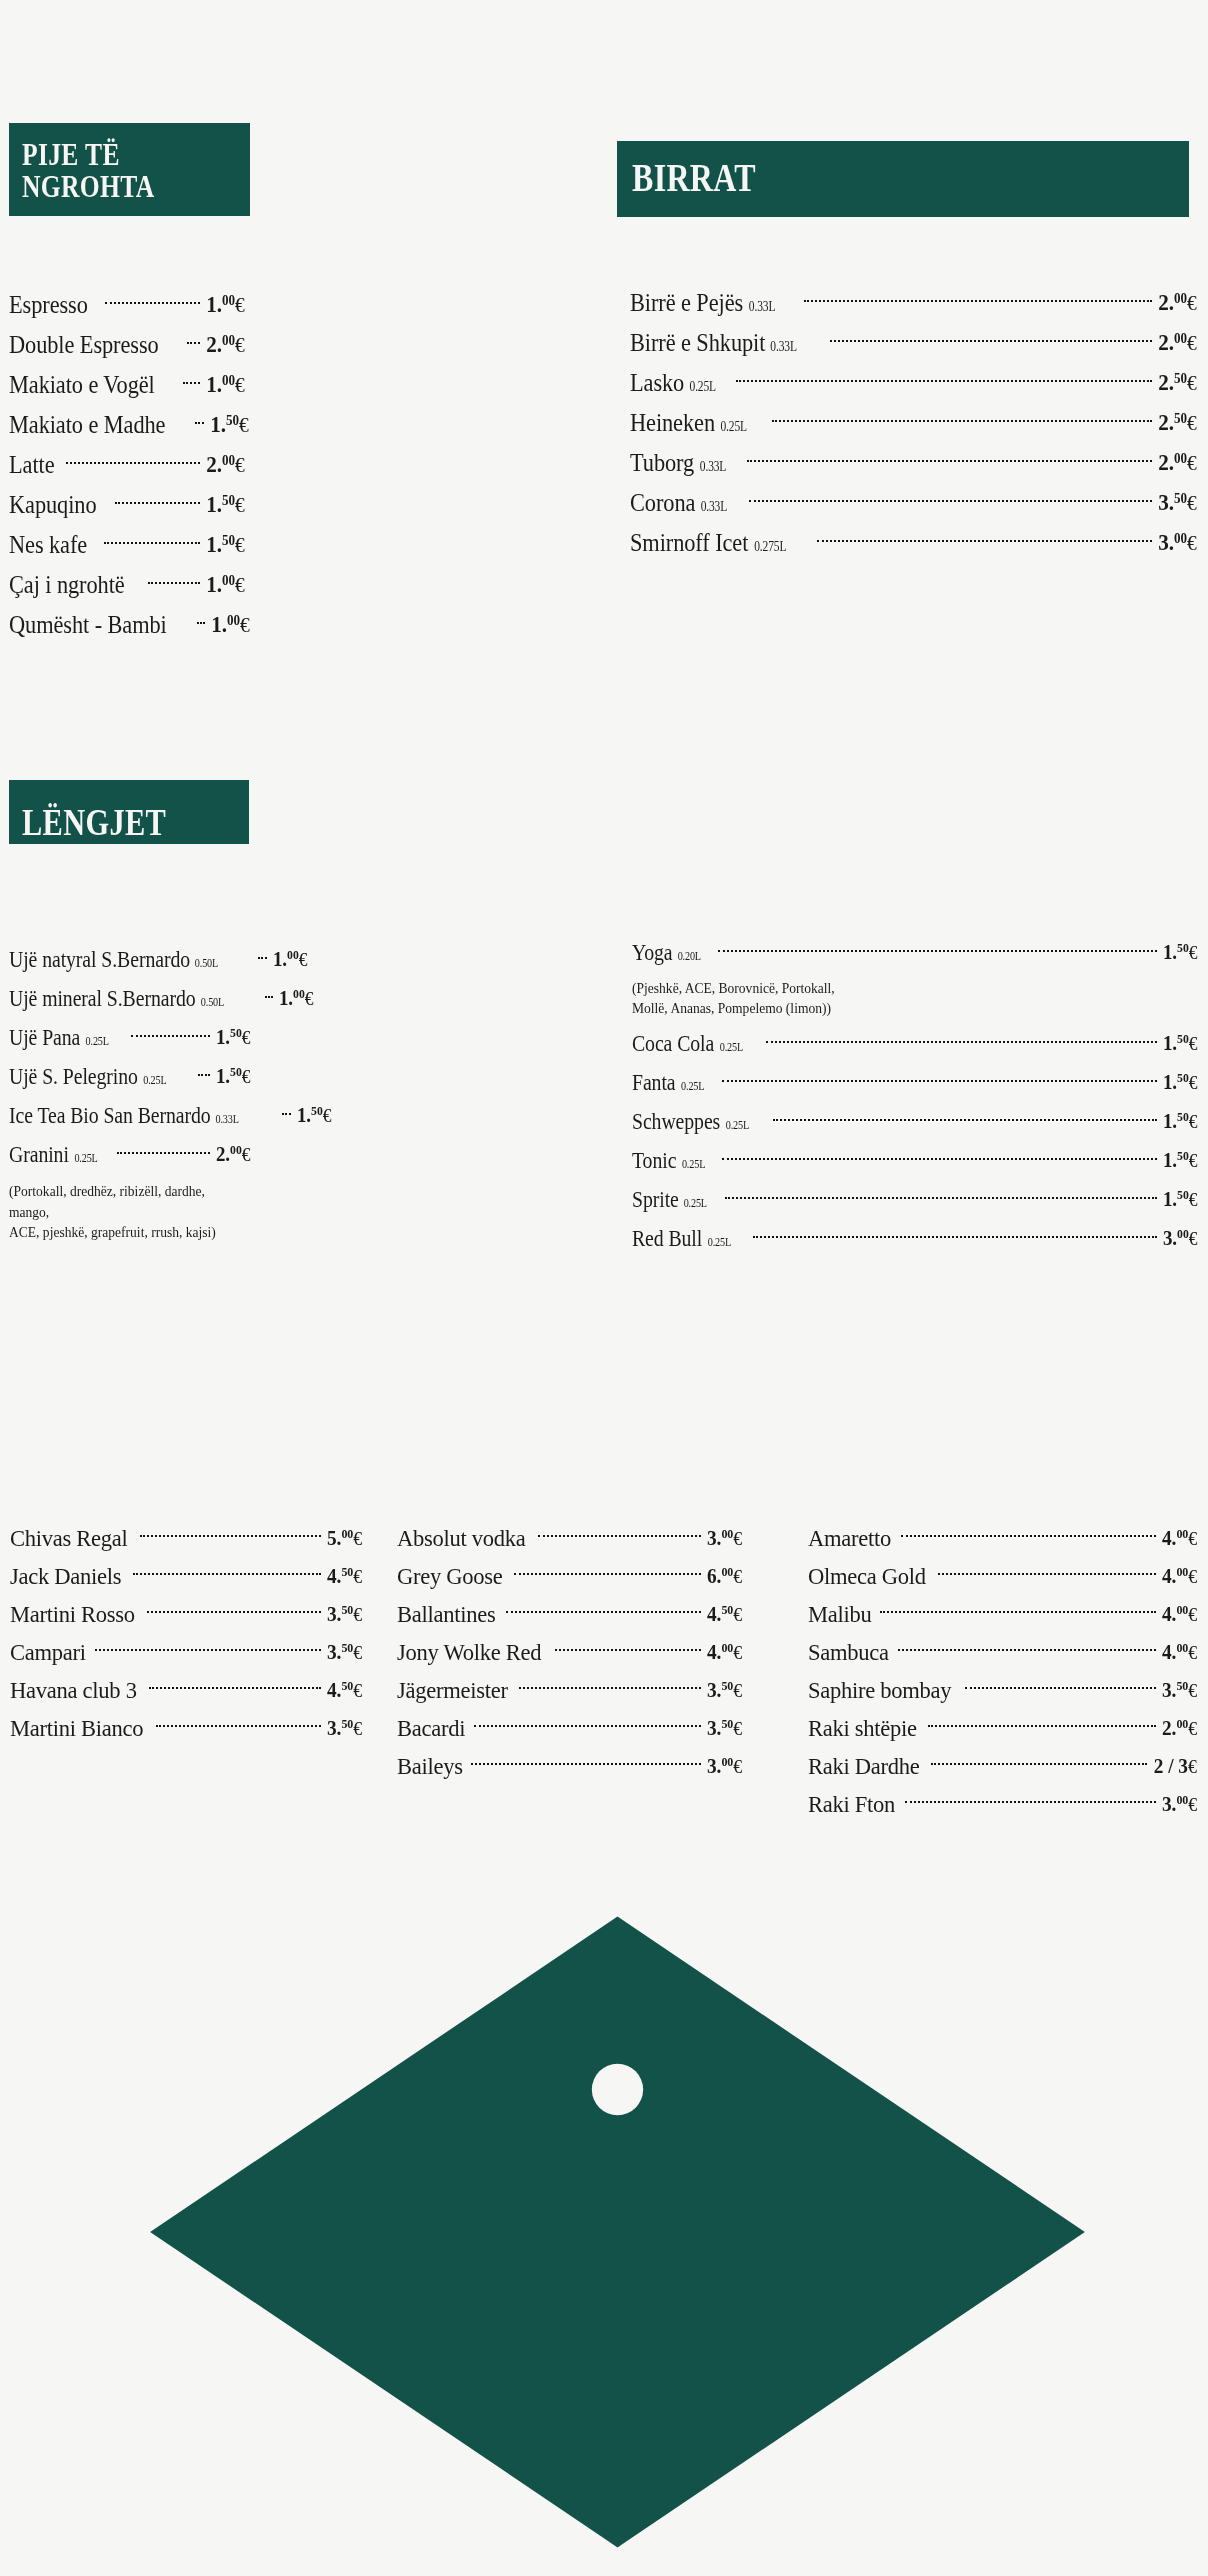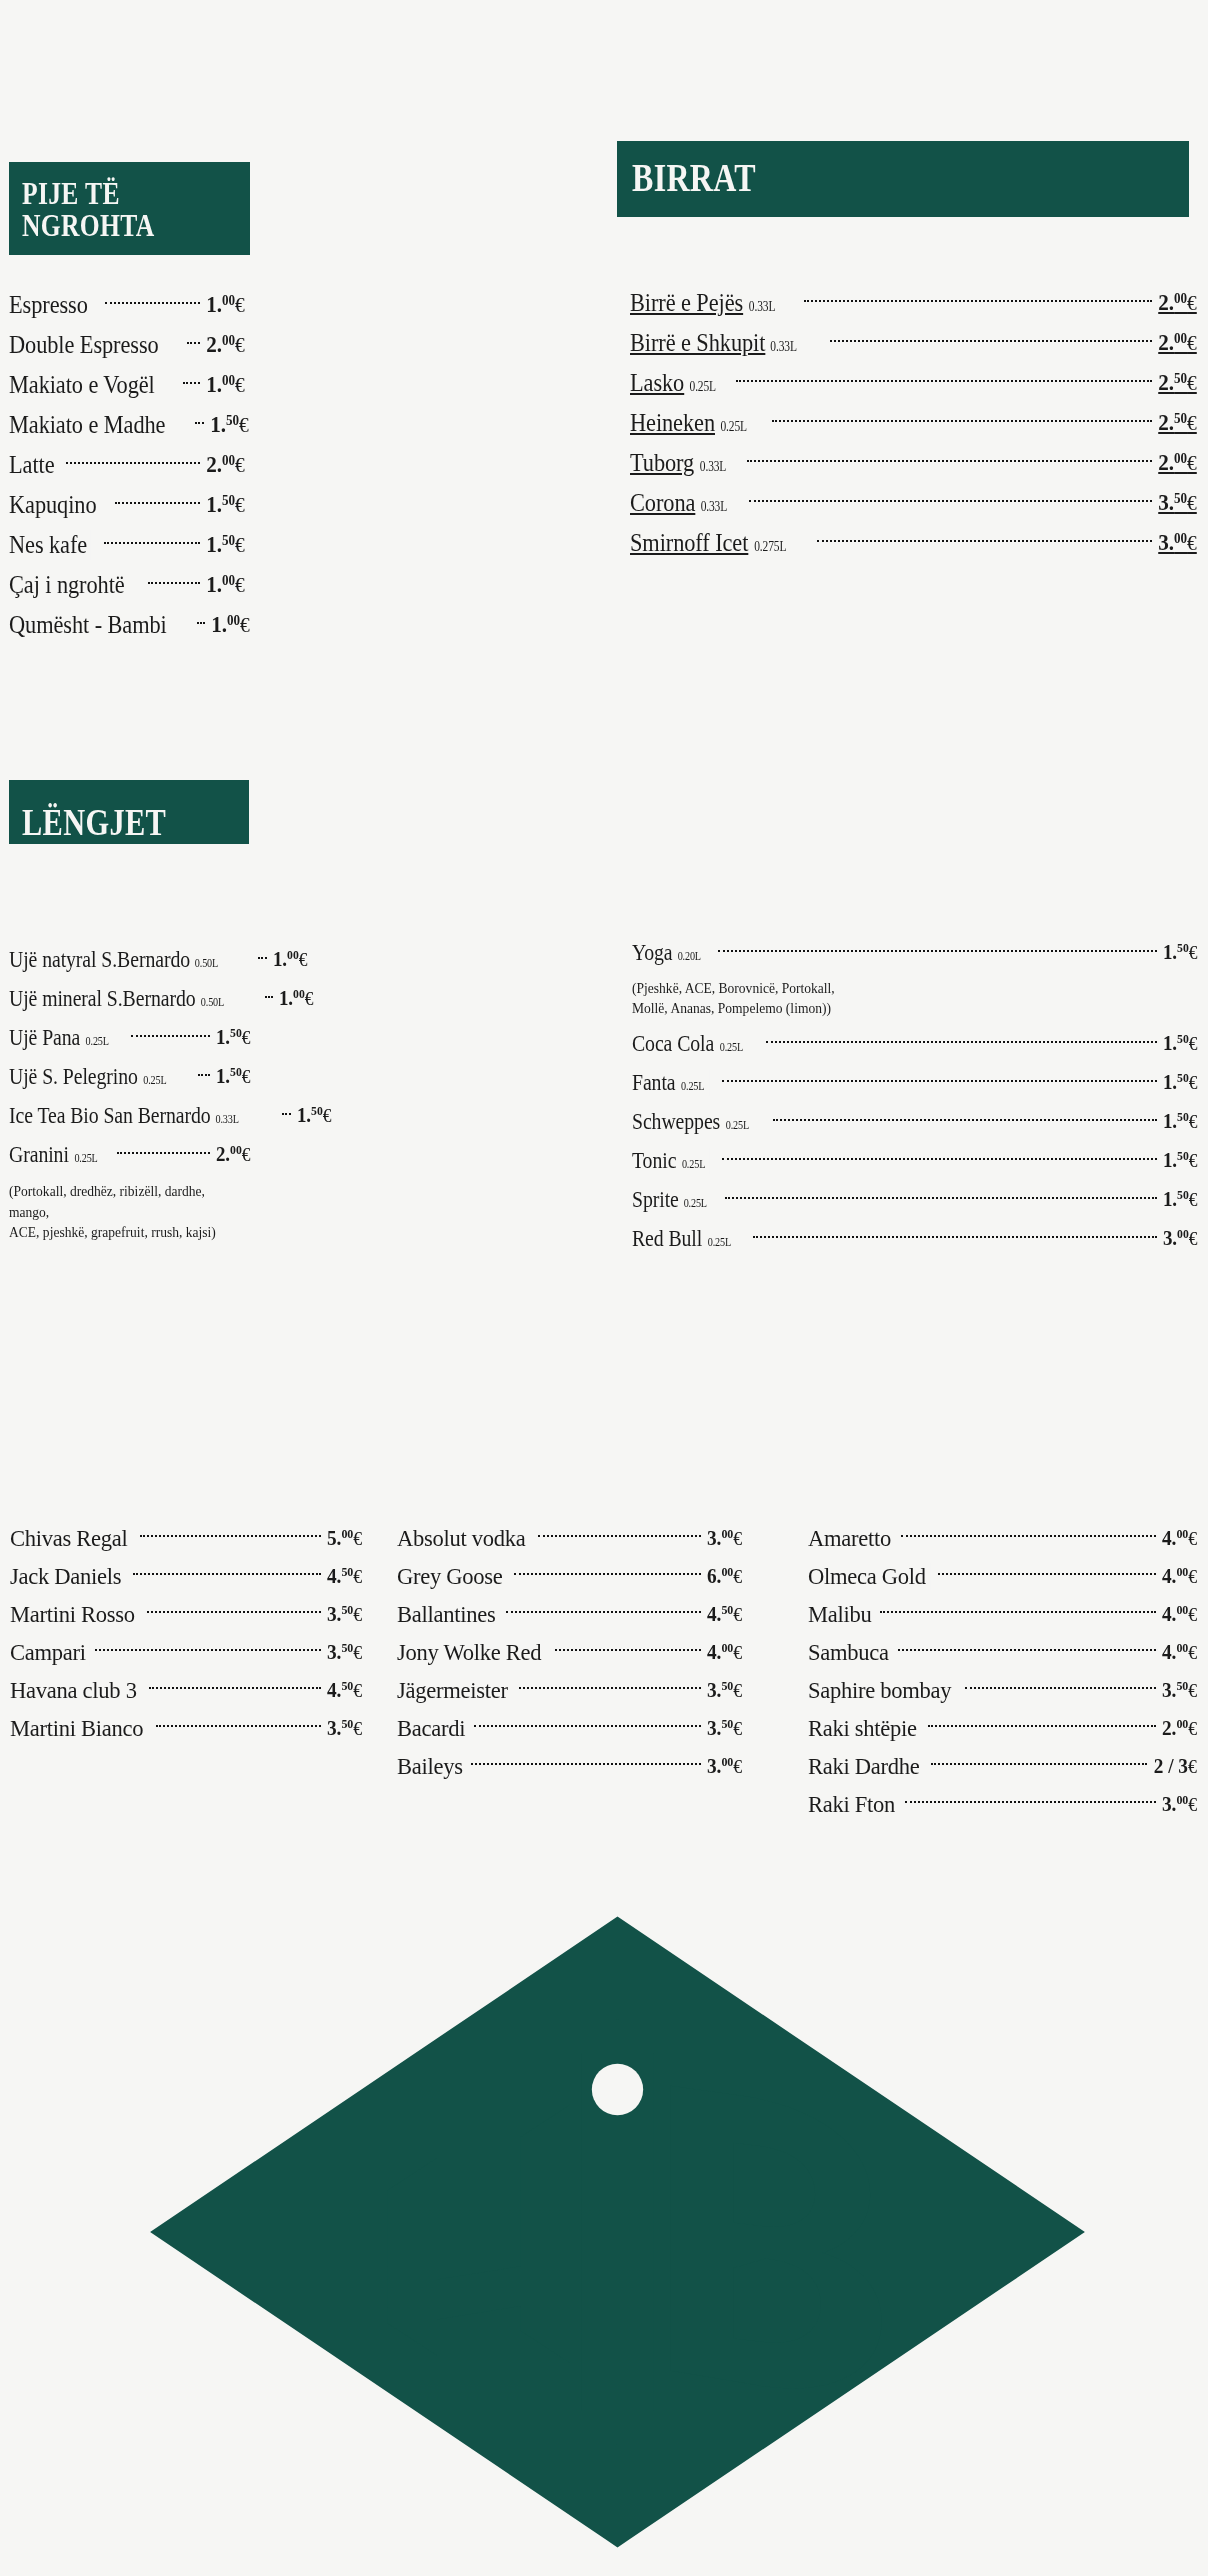--- a/index.html
+++ b/index.html
@@ -96,39 +96,38 @@
     line-height:1.32;
     transform:scaleX(0.88);
     transform-origin:left top;
     white-space:pre-line;
   }
 
   
   #hot-banner {
     position:absolute; left:8.8px; top:123px; width:241px; height:93px;
     padding:7.3px 0 7.3px 13.2px;
-    margin-top:39px;
   }
   #hot-banner .banner-text { font-size:32px; }
 
   #hot-list {
     position:absolute; left:8.8px; top:285px; width:236px;
   }
   #hot-list .row { height:40px; }
   #hot-list .name { font-size:26px; }
   #hot-list .price { font-size:23px; }
 
   #beer-banner {
     position:absolute; left:617px; top:141px; width:572px; height:76px;
     padding:2.9px 0 4.4px 14.7px;
   }
   #beer-banner .banner-text { font-size:40px; }
 
   #beer-list {
-    position:absolute; left:630px; top:283px; width:567px;text-decoration:underline;
+    position:absolute; left:630px; top:283px; width:567px;
   }
   #beer-list .row { height:40px; }
   #beer-list .name { font-size:26px; }
   #beer-list .price { font-size:23px; }
 
   #juice-banner {
     position:absolute; left:8.8px; top:780px; width:240px; height:64px;
     padding:1.5px 0 2.9px 13.2px;
     align-items:flex-end;
   }

